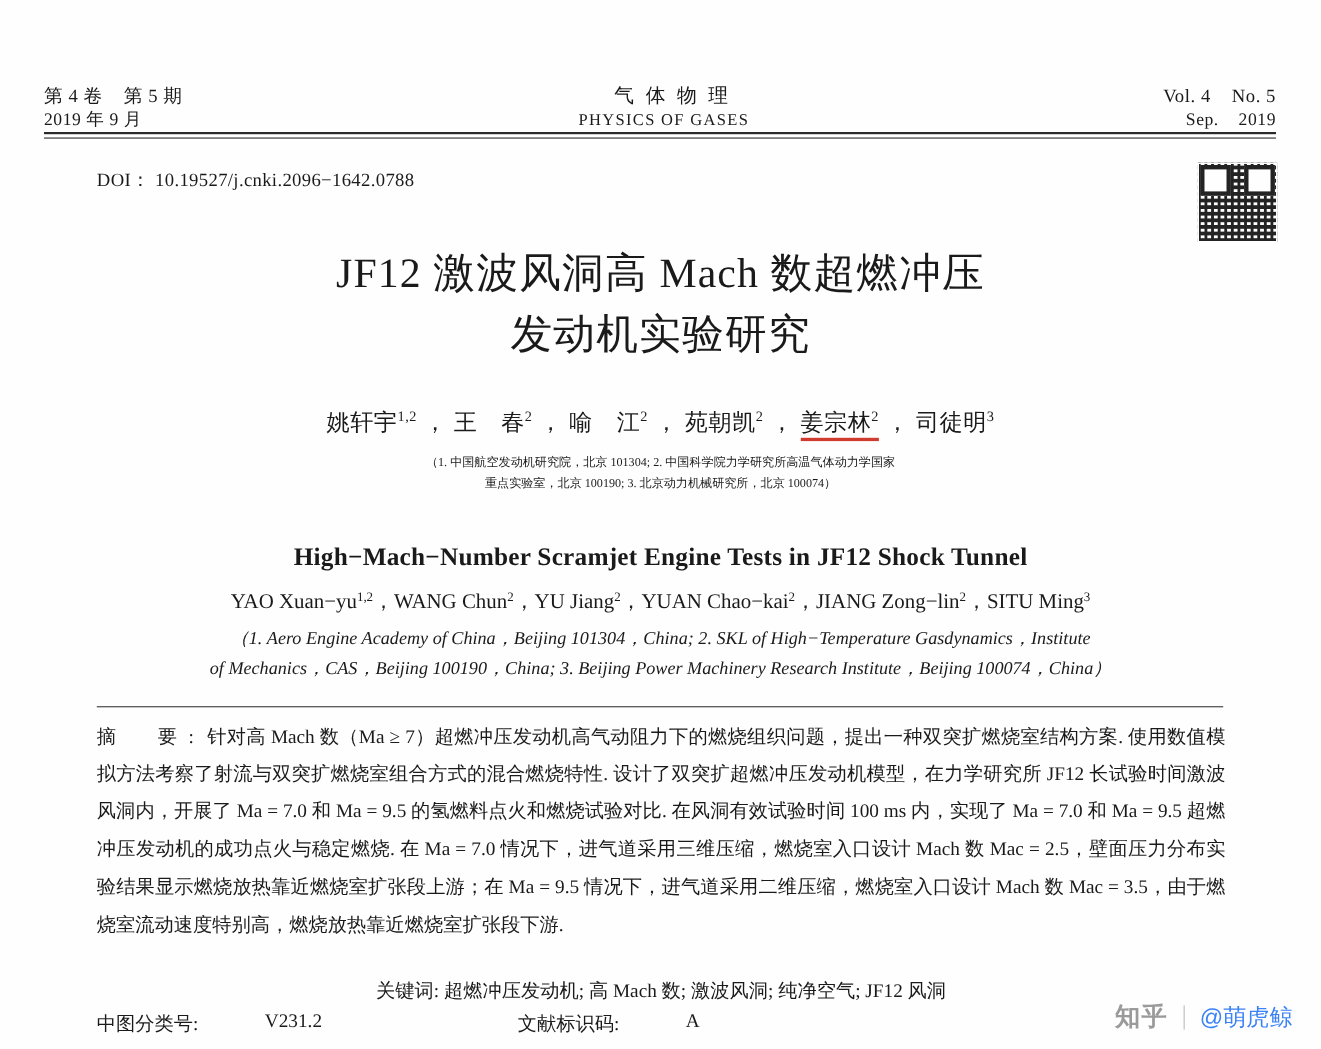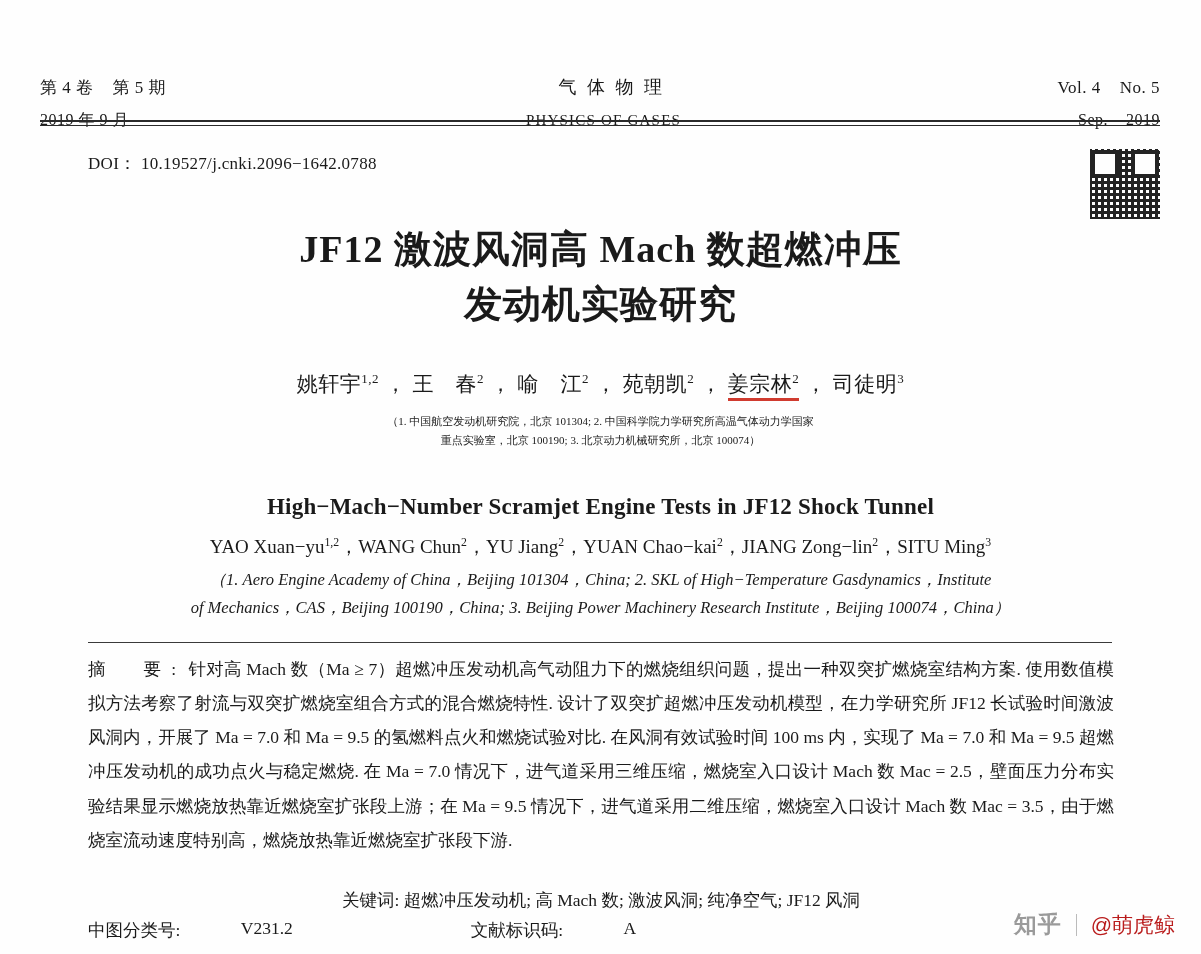--- a/index.html
+++ b/index.html
@@ -31,21 +31,21 @@
   }
   .header-row {
     display: flex;
     align-items: baseline;
     justify-content: space-between;
     font-size: 17px;
     letter-spacing: .5px;
     margin-top: 29px;
   }
   .header-row.second {
-    margin-top: 11px;
+    margin-top: 0;
     font-size: 16px;
   }
   .hdr-left { white-space: pre; }
   .hdr-center {
     font-size: 18px;
     letter-spacing: 3px;
   }
   .header-row.second .hdr-center {
     font-size: 15px;
     letter-spacing: 1.2px;
@@ -95,21 +95,21 @@
   .qr::before { left: 2px; top: 2px; }
   .qr::after  { right: 2px; top: 2px; }
 
   
   .title-cn {
     position: absolute;
     left: 0; right: 0;
     top: 222px;
     text-align: center;
     font-size: 38px;
-    font-weight: bold;
+    font-weight: normal;
     line-height: 1.45;
     letter-spacing: 1px;
     font-family: "Liberation Serif", serif;
   }
 
   
   .authors-cn {
     position: absolute;
     left: 0; right: 0;
     top: 370px;
@@ -219,21 +219,21 @@
   }
   .wm-logo {
     font-size: 23px;
     font-weight: bold;
     color: #9a9a9a;
     letter-spacing: 1px;
     font-family: "Liberation Sans", sans-serif;
   }
   .wm-text {
     font-size: 21px;
-    color: #b91c1c;
+    color: #3b82f6;
   }
   .wm-bar {
     width: 1px;
     height: 22px;
     background: #bbb;
   }
 </style>
 </head>
 <body>
 

